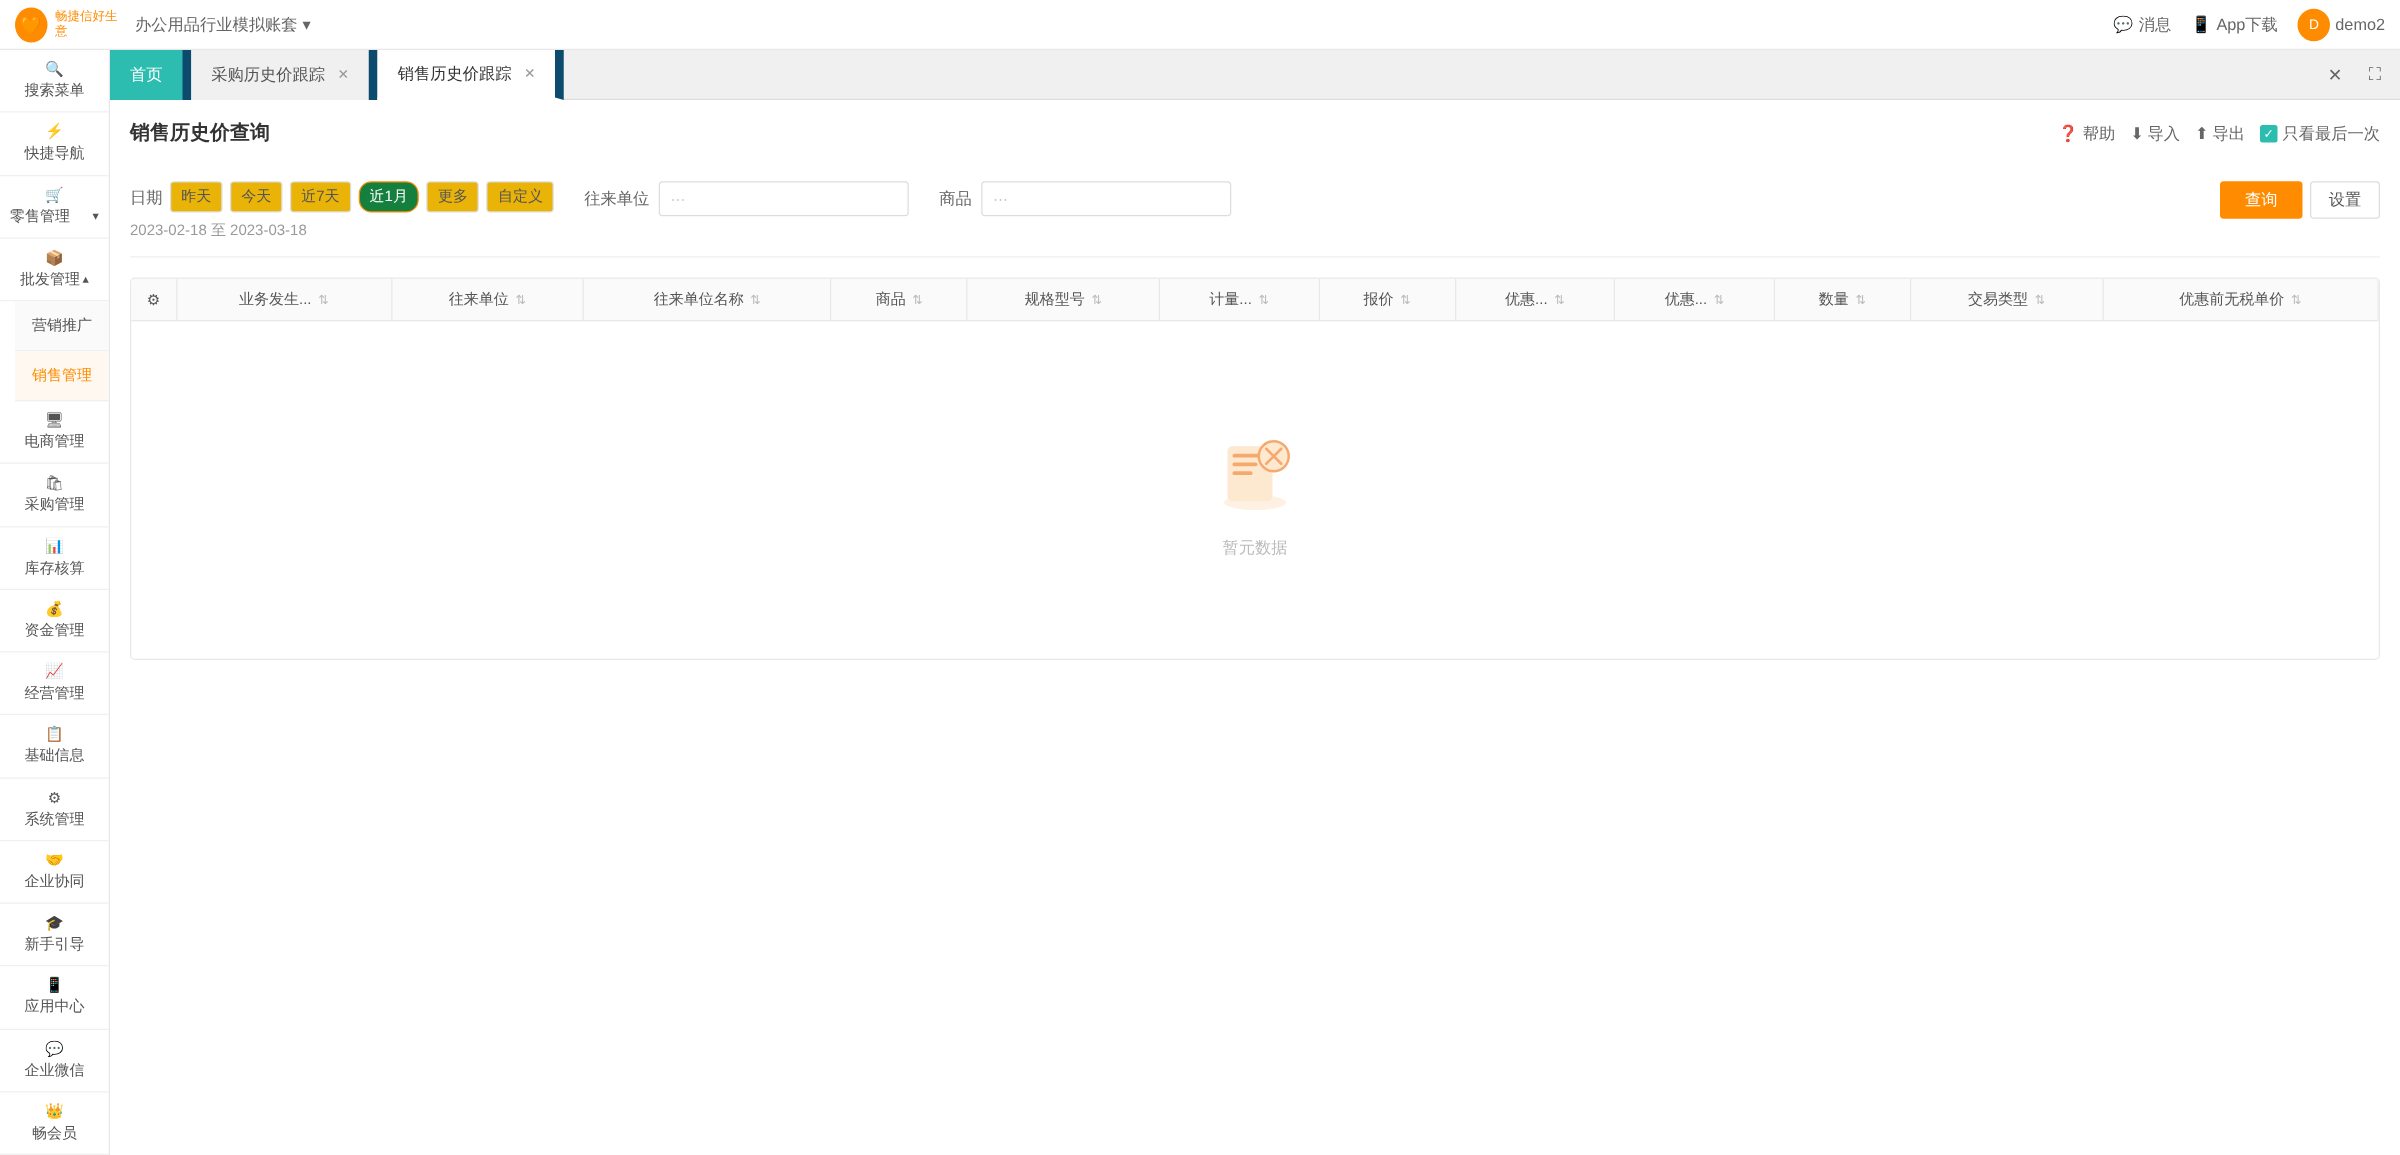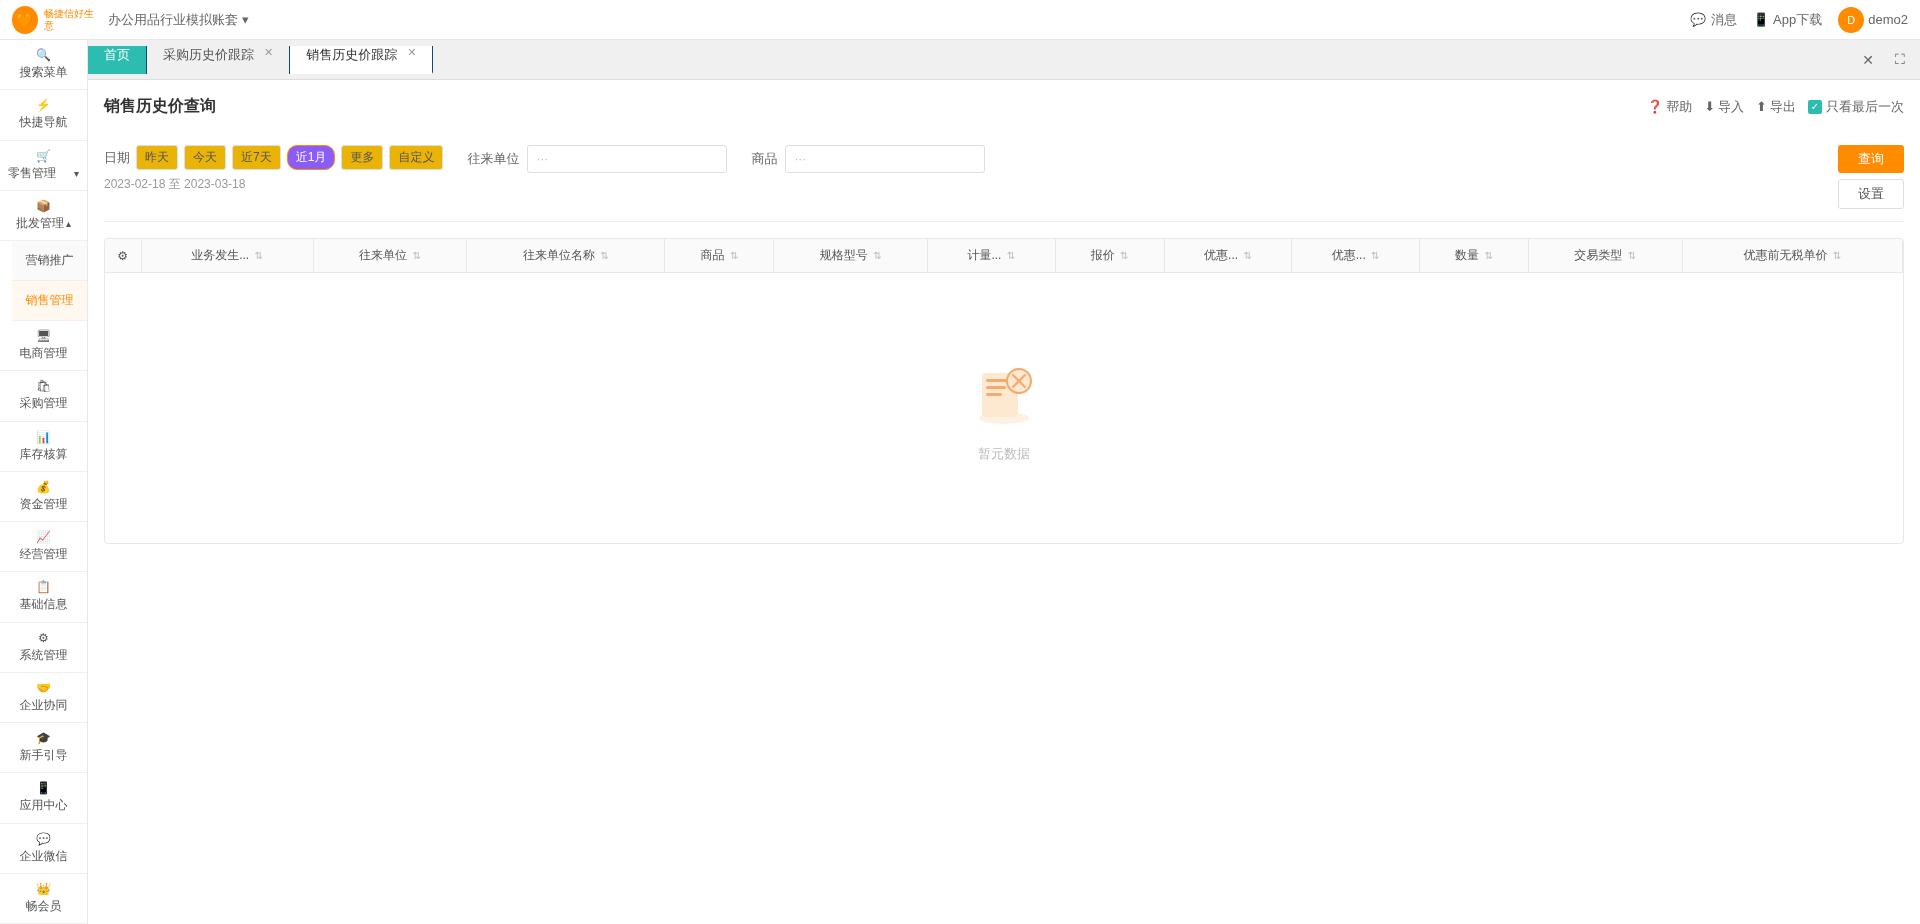--- a/index.html
+++ b/index.html
@@ -141,27 +141,28 @@
     
     .tab-bar {
       height: 40px;
       background: #f0f0f0;
       display: flex;
       align-items: center;
       padding: 0;
       border-bottom: 1px solid #ddd;
     }
     .tab {
-      height: 28px;
-      display: flex;
+      height: 40px;
+      display: flex;
+      align-items: center;
       padding: 0 16px;
       font-size: 13px;
       cursor: pointer;
       gap: 6px;
-      border-right: 1px solid #0c4a6e;
+      border-right: 7px solid #0c4a6e;
       background: #f0f0f0;
       color: #555;
     }
     .tab.active {
       background: #fff;
       color: #333;
       border-bottom: 2px solid #fff;
     }
     .tab.home { background: #2dbcb0; color: #fff; }
     .tab-close {
@@ -256,21 +257,21 @@
     .date-btn {
       padding: 3px 8px;
       border: 1px solid #ddd;
       border-radius: 3px;
       cursor: pointer;
       font-size: 12px;
       background: #eab308;
       color: #555;
     }
     .date-btn.active {
-      background: #8b5cf6;
+      background: #15803d;
       color: #fff;
       border-color: #ff8c00;
       border-radius: 10px;
     }
     .date-range-text {
       font-size: 12px;
       color: #999;
       margin-top: 2px;
     }
     .filter-input-group {
@@ -360,21 +361,21 @@
 
     
     .filter-row-inner {
       display: flex;
       align-items: flex-start;
       gap: 24px;
       flex: 1;
     }
     .filter-actions {
       display: flex;
-      flex-direction: column;
+      flex-direction: row;
       gap: 6px;
       margin-left: auto;
     }
   </style>
 </head>
 <body>
 
 <div class="top-bar">
   <div class="top-bar-logo">
     <div class="logo-icon">🧡</div>

